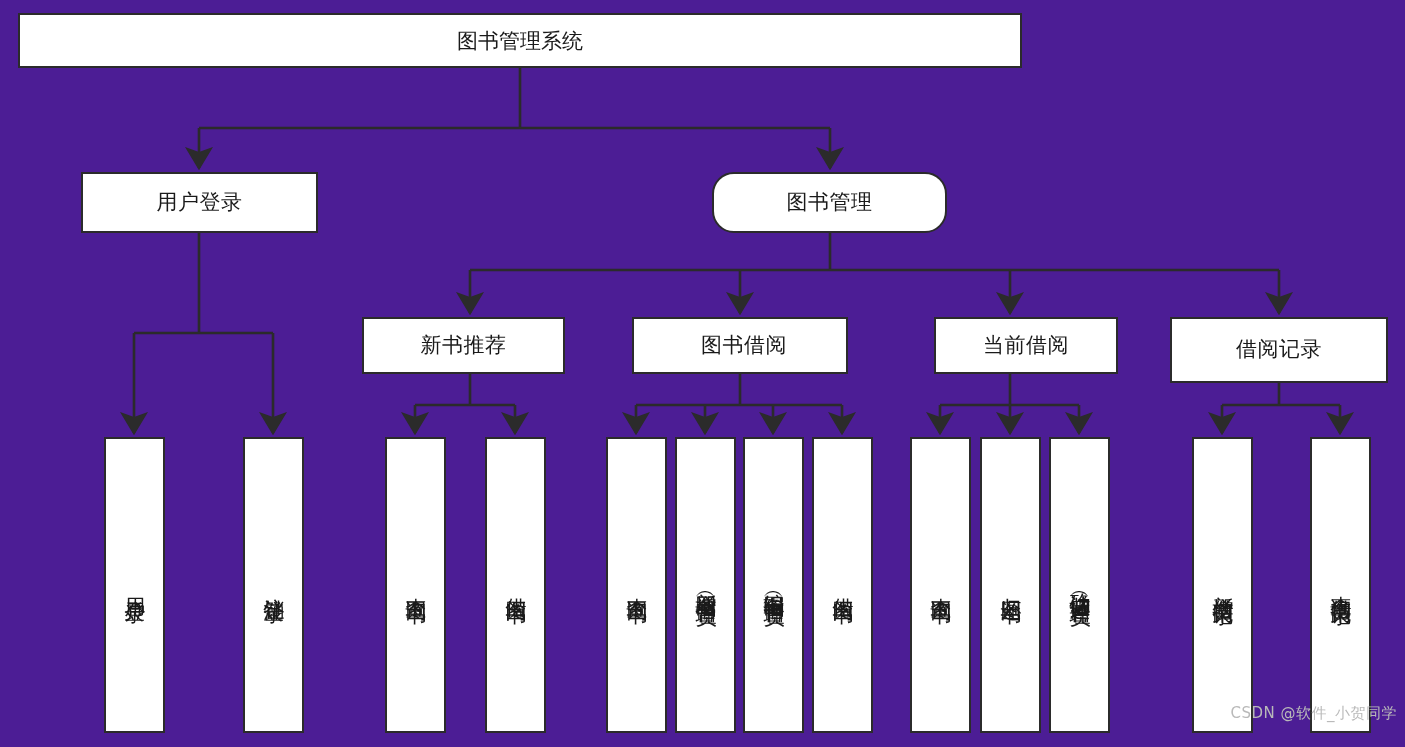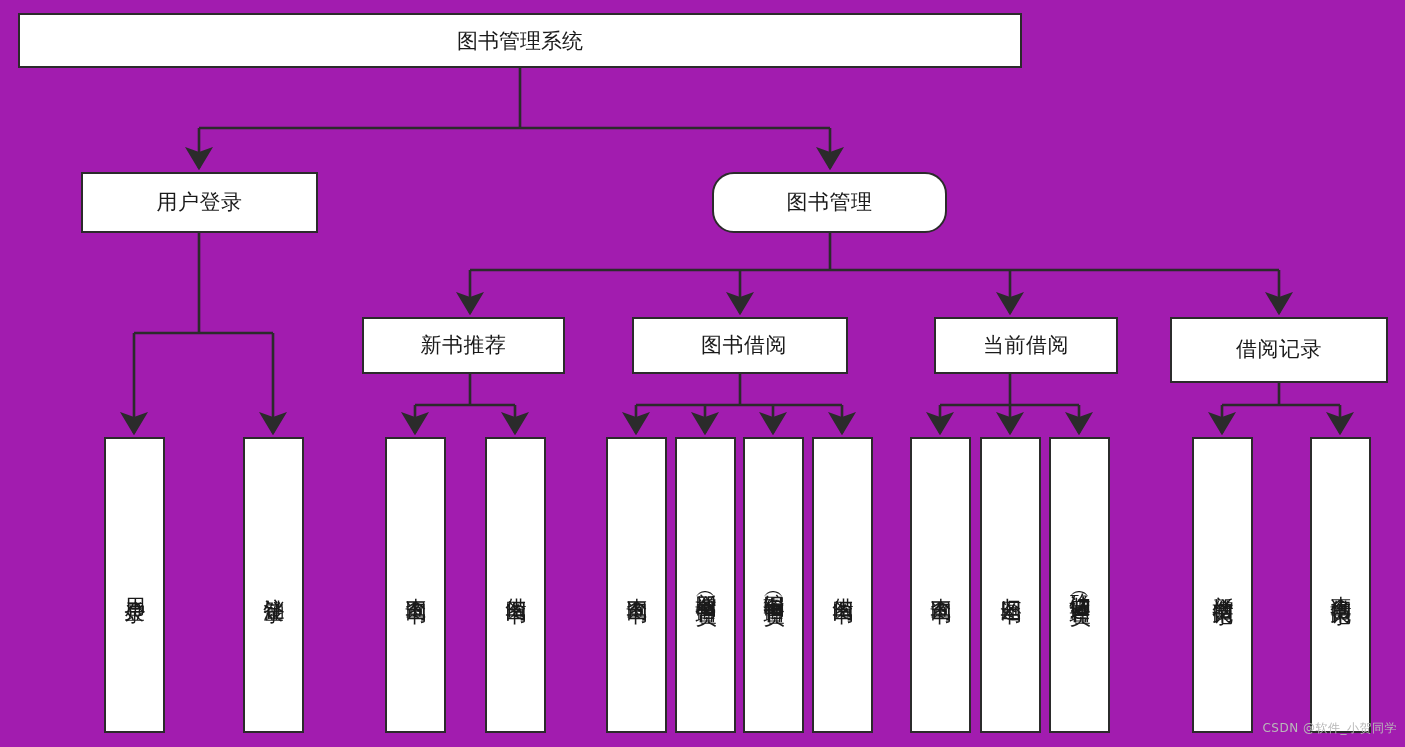--- a/index.html
+++ b/index.html
@@ -7,21 +7,21 @@
     padding: 0;
     background: #ffffff;
   }
   body {
     font-family: "DejaVu Sans", "Liberation Sans", sans-serif;
   }
   #canvas {
     position: relative;
     width: 1405px;
     height: 747px;
-    background: #a21caf;
+    background: #4c1d95;
     overflow: hidden;
   }
   #wires {
     position: absolute;
     left: 0;
     top: 0;
     width: 1405px;
     height: 747px;
   }
   .node {
@@ -51,22 +51,22 @@
     padding: 4px 0;
     white-space: nowrap;
   }
   .leaf {
     align-items: center;
     justify-content: center;
   }
   .watermark {
     position: absolute;
     right: 8px;
-    bottom: 10px;
-    font-size: 12px;
+    bottom: 24px;
+    font-size: 15px;
     color: #b9b9b9;
     letter-spacing: 0.5px;
     white-space: nowrap;
     pointer-events: none;
   }
 </style>
 </head>
 <body>
 
 <div id="canvas">

